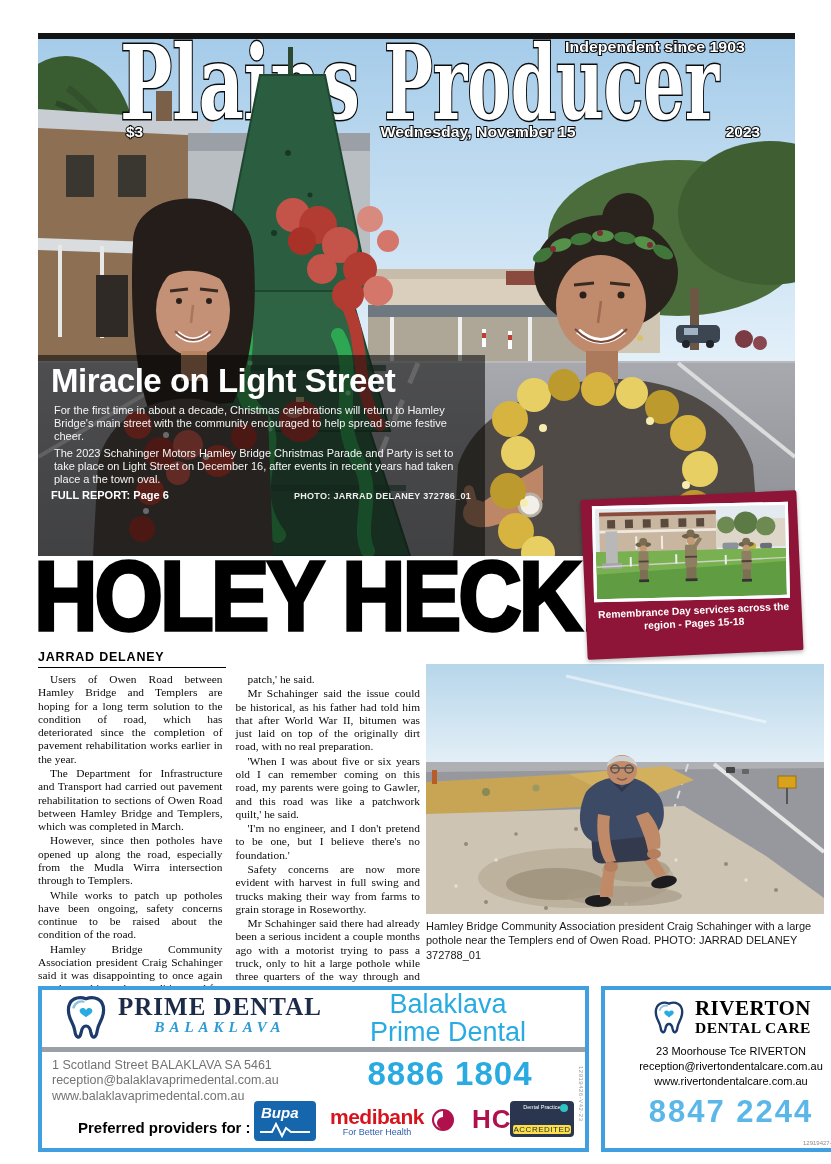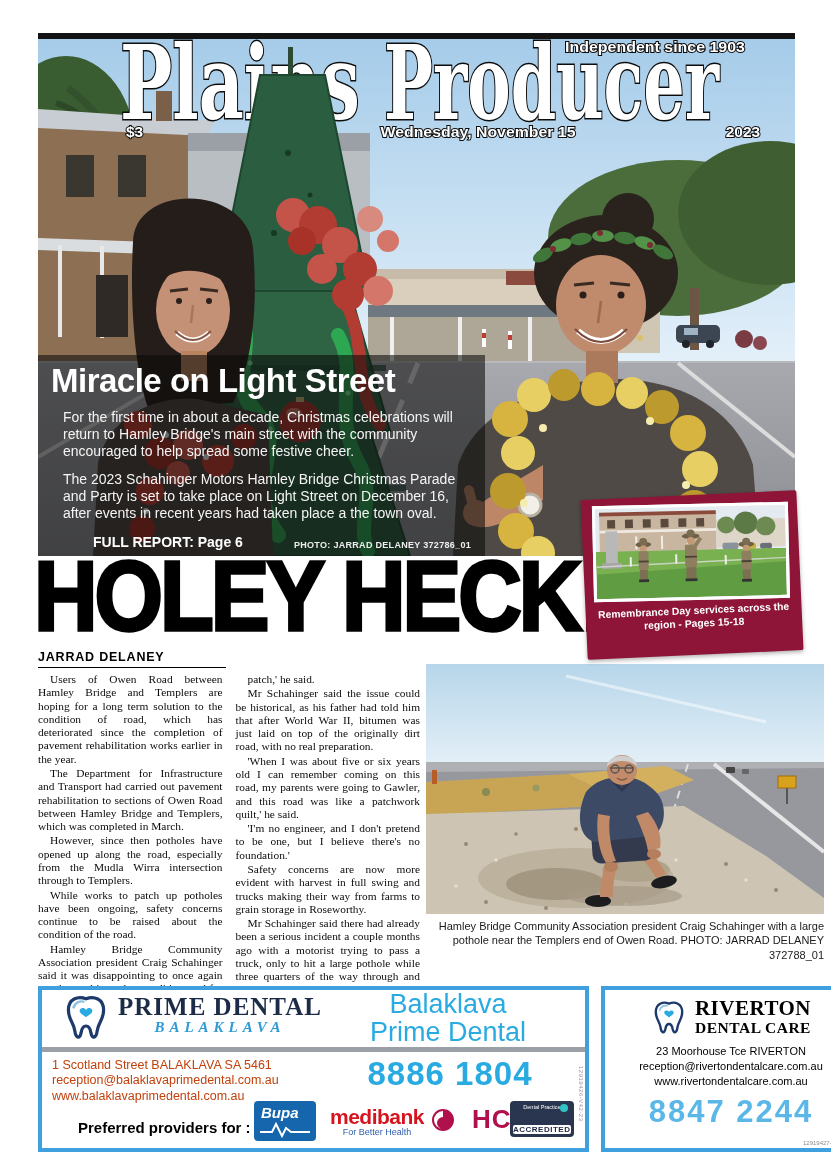--- a/index.html
+++ b/index.html
@@ -6,23 +6,23 @@
   .page { position:relative; width:831px; height:1164px; background:#fff; overflow:hidden;
           font-family:"Liberation Sans",sans-serif; }
 
   
   .hero { position:absolute; left:38px; top:33px; width:757px; height:523px; }
   .hero > svg { position:absolute; inset:0; width:100%; height:100%; }
 
   .miracle { position:absolute; left:0; top:322px; width:447px; height:201px;
              background:rgba(8,8,8,0.57); color:#fff; padding:9px 14px 7px 13px; box-sizing:border-box; }
   .miracle h2 { margin:0 0 7px; font-size:33px; line-height:1; font-weight:bold; letter-spacing:-0.5px; }
-  .miracle .lead-paras p { margin:12px; font-size:14px; line-height:1.2; color:#f4f4f4; }
+  .miracle .lead-paras p { margin:3px; font-size:11px; line-height:1.2; color:#f4f4f4; }
   .lead-foot { display:flex; justify-content:space-between; align-items:flex-end; margin-top:3px; }
-  .full-report { font-weight:bold; font-size:14px;margin-left:42px; }
+  .full-report { font-weight:bold; font-size:11px; }
   .photo-credit { font-size:9px; font-weight:bold; letter-spacing:0.3px; color:#eee; }
 
   
   .promo { position:absolute; left:584px; top:495px; width:216px; height:160px; background:#8e1538;
            transform:rotate(-2.6deg); z-index:6; box-sizing:border-box; padding:9px 10px 5px;
            border-radius:2px; box-shadow:0 2px 4px rgba(0,0,0,.3); }
   .promo .ph { width:100%; height:96px; border:3px solid #fff; box-sizing:border-box;
                transform:rotate(1.3deg); background:#e4ebf0; overflow:hidden; }
   .promo .ph svg { width:100%; height:100%; display:block; }
   .promo-caption { margin-top:5px; font-size:10.3px; font-weight:bold; text-align:center;
@@ -38,53 +38,53 @@
   .byline { font-size:12.5px; font-weight:bold; letter-spacing:0.8px; padding-bottom:3px;
             border-bottom:1.5px solid #000; width:188px; }
   .cols { display:flex; gap:13px; margin-top:5px; width:382px; }
   .col { width:187px; }
   .col p { margin:0 0 1px; font-family:"Liberation Serif",serif; font-size:11.4px; line-height:1.165;
            text-align:justify; text-indent:12px; color:#0a0a0a; }
   .continued { text-align:right; font-weight:bold; font-size:13px; margin-top:3px; color:#000; }
   .continued .sq { display:inline-block; width:9px; height:9px; background:#d9382e; margin-right:6px; }
   .story-photo { position:absolute; left:388px; top:14px; width:398px; }
   .story-photo svg { width:398px; height:250px; display:block; }
-  .story-caption { margin-top:5px; font-size:11px; line-height:1.3; color:#1a1a1a;text-align:right; }
+  .story-caption { margin-top:5px; font-size:11px; line-height:1.3; color:#1a1a1a; }
 
   
   .ad { position:absolute; top:986px; height:166px; border:4px solid #3f9fdf; box-sizing:border-box; background:#fff; }
   .ad-left  { left:38px;  width:551px; }
   .ad-right { left:601px; width:260px; text-align:center; }
 
   .pd-logo { position:absolute; left:20px; top:4px; width:48px; height:48px; }
   .pd-name { position:absolute; left:76px; top:4px; text-align:center; }
   .pd-name .n1 { font-family:"Liberation Serif",serif; font-weight:bold; font-size:25px; color:#1c2b47; letter-spacing:1px; line-height:1; }
   .pd-name .n2 { font-family:"Liberation Serif",serif; font-weight:bold; font-style:italic; font-size:15px; color:#2e9bd8; letter-spacing:5px; line-height:1.15; }
   .bpd { position:absolute; right:12px; top:1px; width:250px; text-align:center; color:#29abe2;
          font-size:27px; line-height:1.03; }
   .pd-divider { position:absolute; top:57px; left:0; right:0; height:5px; background:#9aa0a5; }
   .pd-bottom { position:absolute; top:62px; left:0; right:0; bottom:0; }
-  .pd-address { position:absolute; left:10px; top:6px; font-size:12.5px; line-height:1.22; color:#c2410c; text-align:left; }
+  .pd-address { position:absolute; left:10px; top:6px; font-size:12.5px; line-height:1.22; color:#737373; text-align:left; }
   .pd-phone { position:absolute; right:10px; top:3px; width:250px; text-align:center; font-size:33px;
               font-weight:bold; color:#29abe2; letter-spacing:1px; }
   .providers { position:absolute; left:36px; bottom:12px; font-size:15px; font-weight:bold; color:#000; }
   .bupa { position:absolute; left:212px; bottom:7px; width:62px; height:40px; background:#1566ad; border-radius:4px; color:#fff; }
   .bupa .t { position:absolute; left:7px; top:3px; font-size:15px; font-style:italic; font-weight:bold; }
   .bupa svg { position:absolute; left:4px; bottom:3px; }
   .medibank { position:absolute; left:288px; bottom:11px; text-align:center; }
   .medibank .m1 { font-size:21px; font-weight:bold; color:#d7141e; letter-spacing:-0.5px; line-height:1; }
   .medibank .m2 { font-size:9px; color:#2f5faa; }
   .hcf { position:absolute; left:388px; bottom:13px; display:flex; align-items:center; gap:16px; }
   .hcf .t { font-size:26px; font-weight:bold; color:#b0104b; letter-spacing:1px; }
   .accredited { position:absolute; left:468px; bottom:11px; width:64px; height:36px; background:#2a3550;
                 border-radius:4px; overflow:hidden; }
   .accredited .a1 { font-size:5.5px; color:#fff; text-align:center; margin-top:3px; }
   .accredited .dot { position:absolute; right:6px; top:3px; width:8px; height:8px; border-radius:50%; background:#2ec4c4; }
-  .accredited .a2 { position:absolute; bottom:3px; left:3px; right:3px; background:#ffffff; color:#222c45;
-                    font-size:8px; font-weight:bold; letter-spacing:0.5px; border-radius:2px; }
+  .accredited .a2 { position:absolute; bottom:3px; left:3px; right:3px; background:#fde047; color:#222c45;
+                    font-size:8px; font-weight:normal; text-align:center; letter-spacing:0.5px; border-radius:2px; }
   .vcode { position:absolute; right:1px; bottom:26px; writing-mode:vertical-rl; font-size:6px; color:#999; letter-spacing:0.5px; }
 
   .rd-head { display:flex; justify-content:center; align-items:center; gap:8px; margin-top:8px; }
   .rd-name .r1 { font-family:"Liberation Serif",serif; font-weight:bold; font-size:21px; letter-spacing:0.5px; line-height:1; color:#000; }
   .rd-name .r2 { font-family:"Liberation Serif",serif; font-weight:bold; font-size:15.5px; letter-spacing:0.5px; color:#000; }
   .rd-addr { margin-top:7px; font-size:11px; line-height:1.35; color:#000; }
   .rd-phone { margin-top:5px; font-size:31px; font-weight:bold; color:#5bb7e8; letter-spacing:2px; }
   .rd-code { position:absolute; right:4px; bottom:2px; font-size:6px; color:#8a8a8a; }
 </style>
 </head>

